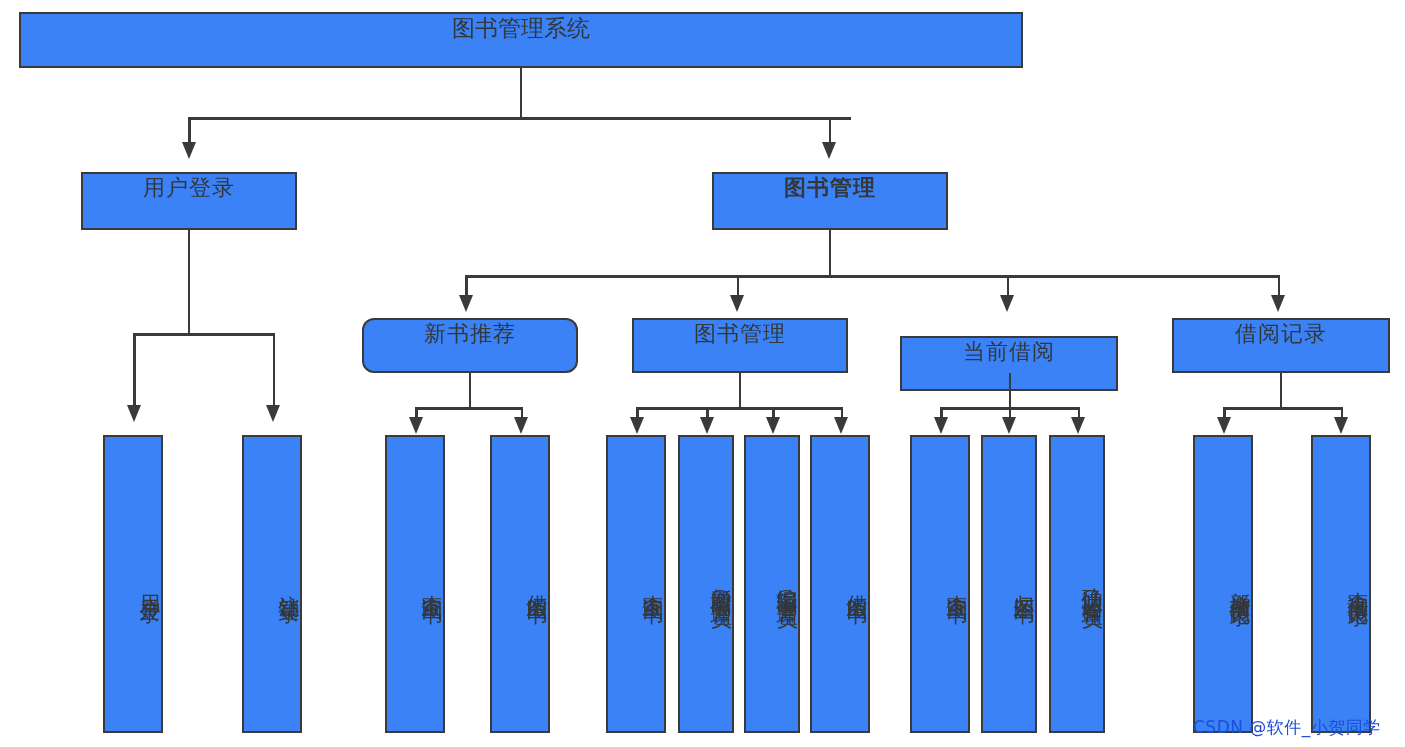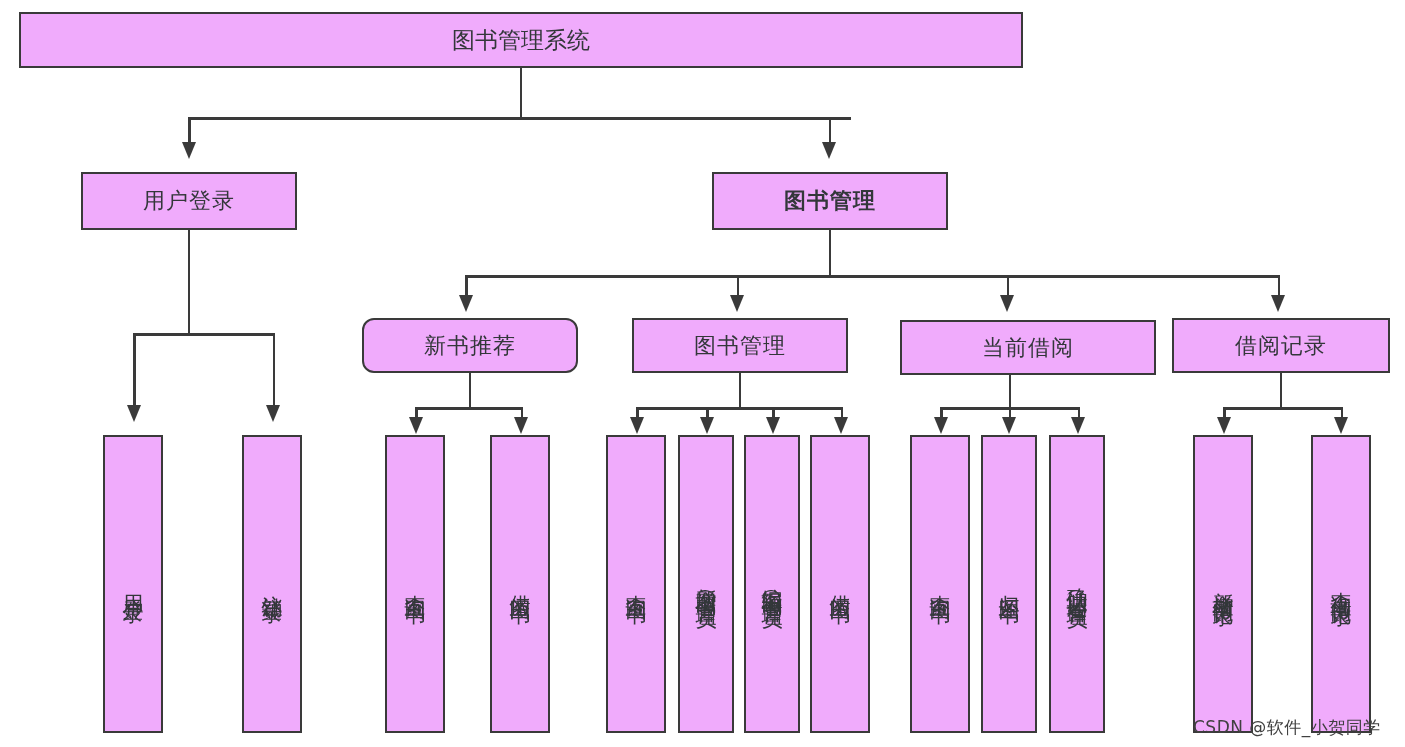--- a/index.html
+++ b/index.html
@@ -13,23 +13,23 @@
     width:1405px;
     height:747px;
     background:#ffffff;
     overflow:hidden;
   }
   
   .node{
     position:absolute;
     box-sizing:border-box;
     border:2.5px solid #3a3a3a;
-    background:#f0abfc;
+    background:#3b82f6;
     display:flex;
-    align-items:center;
+    align-items:flex-start;
     justify-content:center;
     text-align:center;
     line-height:1.25;
     color:#33373a;
   }
   .node.h{
     font-size:22px;
     letter-spacing:1px;
   }
   .node.root{
@@ -61,21 +61,21 @@
     position:absolute;
     width:0;height:0;
     border-left:7.5px solid transparent;
     border-right:7.5px solid transparent;
     border-top:17px solid #3a3a3a;
   }
   
   .watermark{
     position:absolute;
     font-size:17px;
-    color:#404040;
+    color:#1d4ed8;
     white-space:nowrap;
     letter-spacing:0.5px;
     user-select:none;
   }
 </style>
 </head>
 <body>
 
 <div id="canvas">
 
@@ -122,21 +122,21 @@
 
   <div class="seg vline" style="left:1277.5px;top:275px;height:24px;"></div>
   <div class="arrow" style="left:1271.2px;top:295px;"></div>
 
   <div class="node h" style="left:362px;top:318px;width:216px;height:55px;border-radius:12px;">
     <span>新书推荐</span>
   </div>
   <div class="node h" style="left:632px;top:318px;width:216px;height:55px;">
     <span>图书管理</span>
   </div>
-  <div class="node h" style="left:900px;top:320px;width:256px;height:55px;">
+  <div class="node h" style="left:900px;top:336px;width:218px;height:55px;">
     <span>当前借阅</span>
   </div>
   <div class="node h" style="left:1172px;top:318px;width:218px;height:55px;">
     <span>借阅记录</span>
   </div>
 
   <div class="seg vline" style="left:468.5px;top:373px;height:35px;"></div>
   <div class="seg hline" style="left:415px;top:407px;width:108px;"></div>
   <div class="seg vline" style="left:415px;top:407px;height:14px;"></div>
   <div class="arrow" style="left:408.7px;top:417px;"></div>

